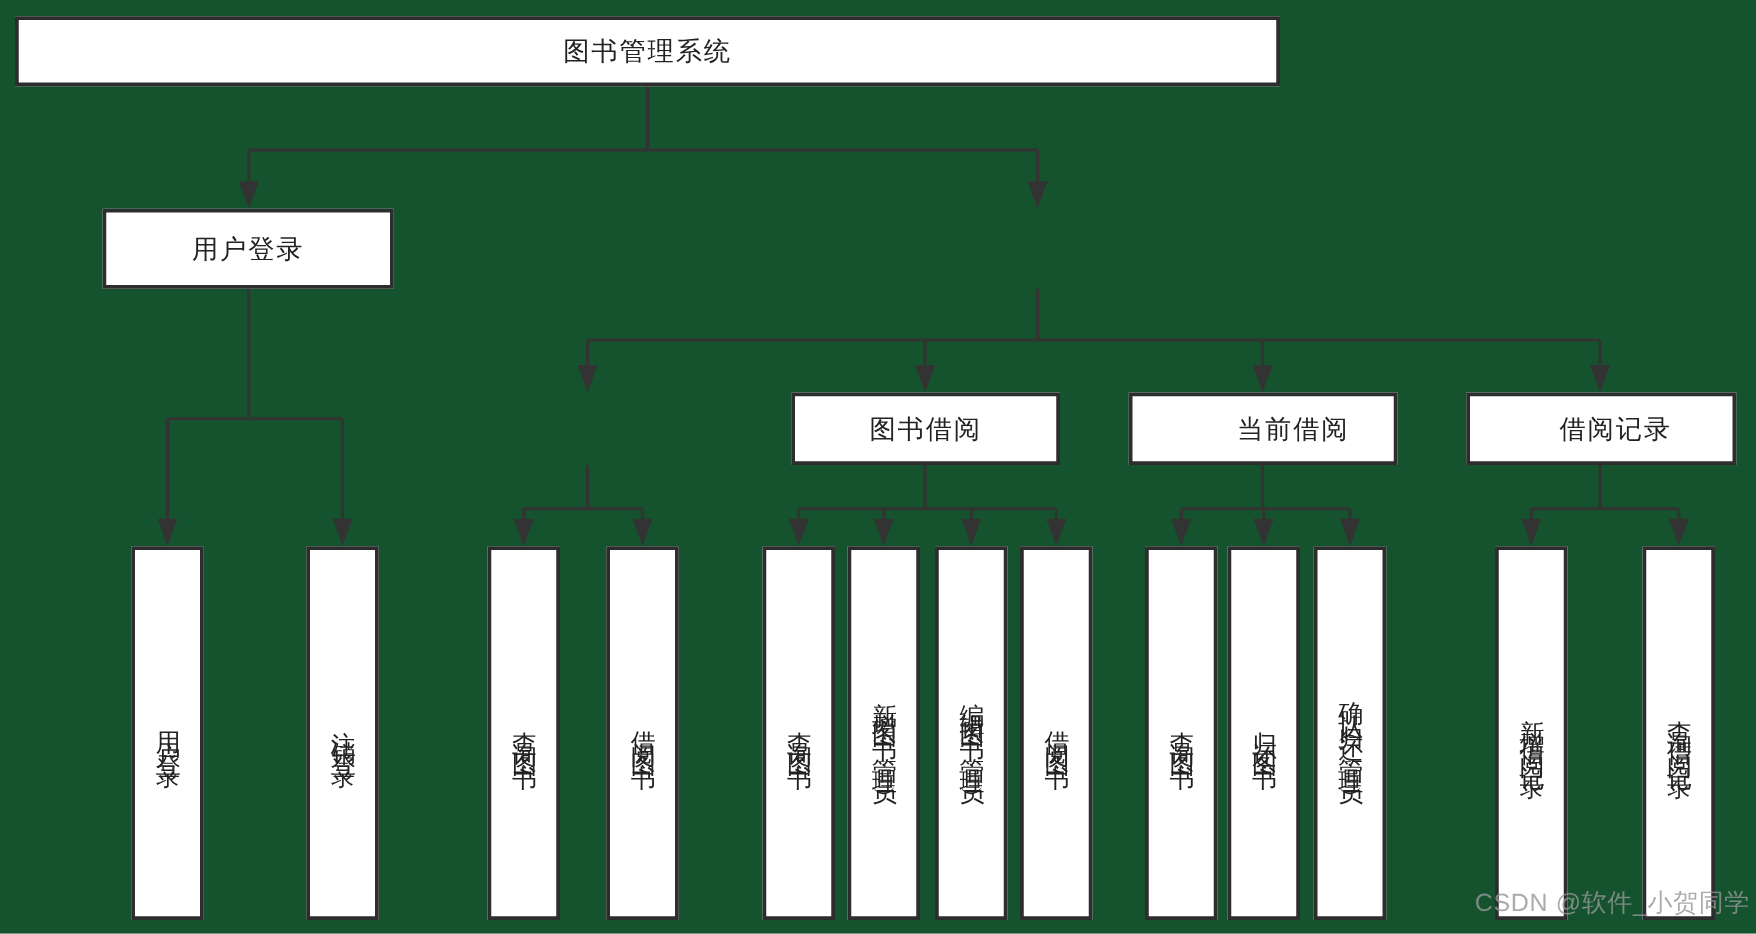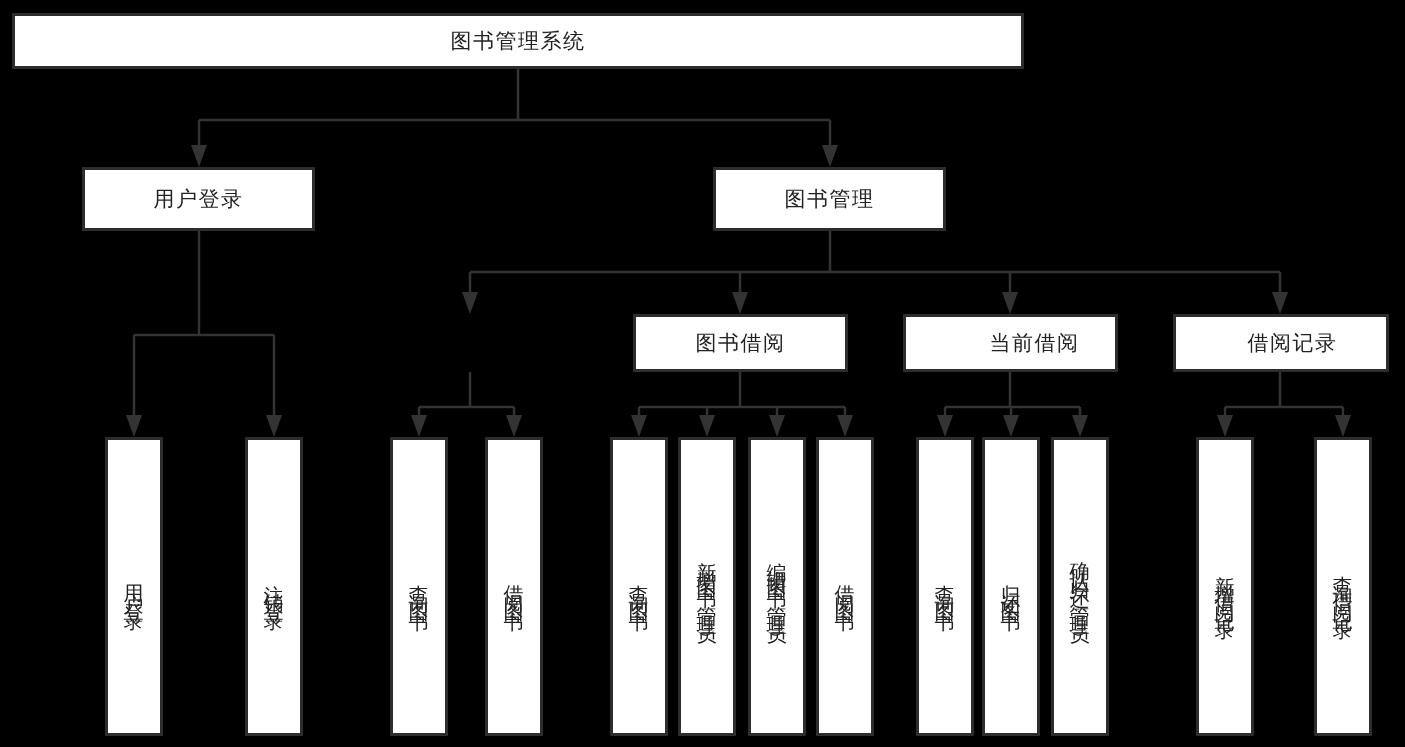--- a/index.html
+++ b/index.html
@@ -1,17 +1,17 @@
 <!DOCTYPE html>
 <html><head>
 <meta charset="utf-8">
 <style>
   html,body { margin:0; padding:0; background:#ffffff; }
   .canvas {
-    position:relative; width:1405px; height:747px; background:#000000;
+    position:relative; width:1405px; height:747px; background:#14532d;
     font-family:"Liberation Sans", sans-serif; overflow:hidden;
   }
   .wires { position:absolute; left:0; top:0; width:1405px; height:747px; }
   .wires path { stroke:#333333; stroke-width:2.5; fill:none; }
   .wires polygon { fill:#333333; stroke:none; }
   .node {
     position:absolute; box-sizing:border-box; border:3px solid #2d2d2d;
     background:#ffffff; display:flex; align-items:center; justify-content:center;
     color:#222222;
   }
@@ -81,21 +81,20 @@
     <g>
       <path d="M1280 372 V407 M1225 407 H1343 M1225 407 V419 M1343 407 V419"></path>
       <polygon points="1217,415 1233,415 1225,437"></polygon>
       <polygon points="1335,415 1351,415 1343,437"></polygon>
     </g>
   </svg>
 
   <div class="node hbox root-box">图书管理系统</div>
 
   <div class="node hbox l2" style="left:82px;">用户登录</div>
-  <div class="node hbox l2" style="left:713px;">图书管理</div>
 
   <div class="node hbox l3" style="left:633px;text-align:right;">图书借阅</div>
   <div class="node hbox l3" style="left:903px;padding-left:48px;">当前借阅</div>
   <div class="node hbox l3" style="left:1173px;width:216px;padding-left:23px;">借阅记录</div>
 
   <div class="node leaf" style="left:105px;">用户登录</div>
   <div class="node leaf" style="left:245px;">注销登录</div>
 
   <div class="node leaf" style="left:390px;">查询图书</div>
   <div class="node leaf" style="left:485px;">借阅图书</div>
@@ -105,14 +104,15 @@
   <div class="node leaf" style="left:748px;">编辑图书（管理员）</div>
   <div class="node leaf" style="left:816px;">借阅图书</div>
 
   <div class="node leaf" style="left:916px;">查询图书</div>
   <div class="node leaf" style="left:982px;">归还图书</div>
   <div class="node leaf" style="left:1051px;">确认归还（管理员）</div>
 
   <div class="node leaf" style="left:1196px;">新增借阅记录</div>
   <div class="node leaf" style="left:1314px;">查询借阅记录</div>
 
+  <div class="watermark">CSDN @软件_小贺同学</div>
 
 </div>
 
 </body></html>

